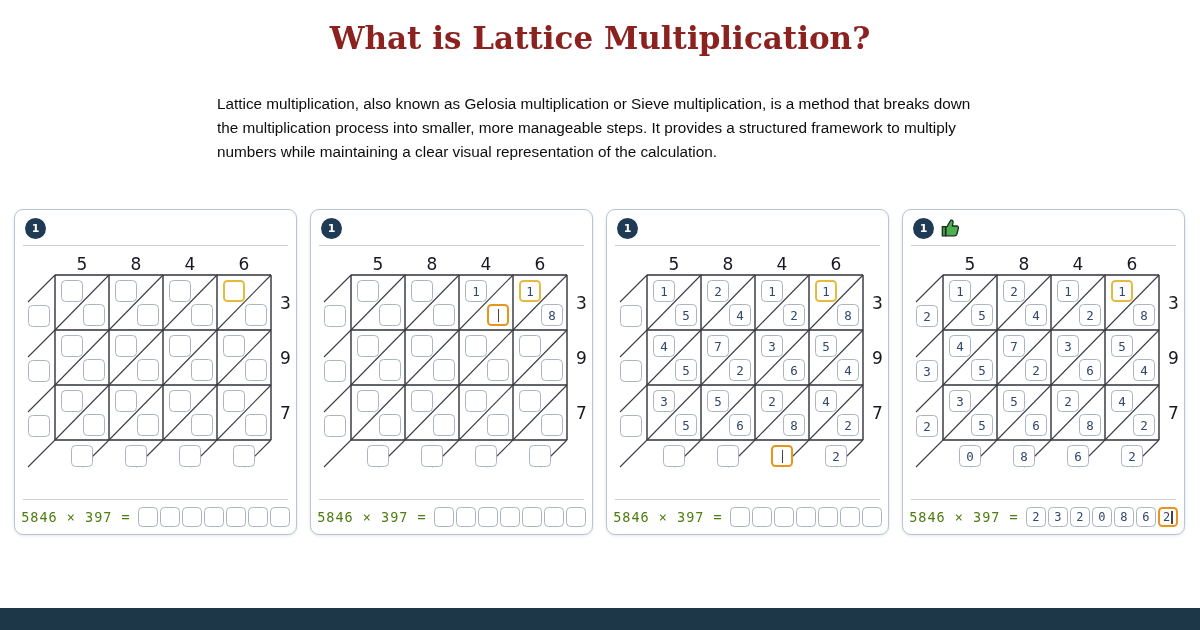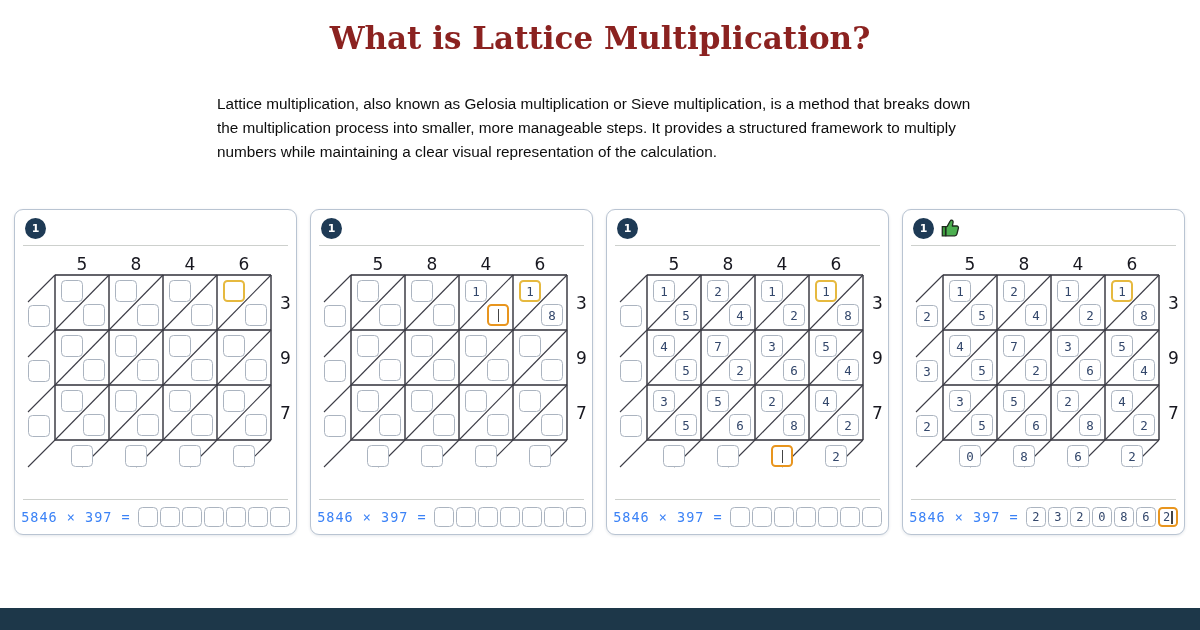--- a/index.html
+++ b/index.html
@@ -26,21 +26,21 @@
   .row-label { position:absolute; width:16px; font:17px "DejaVu Sans", sans-serif;
                color:#17171f; text-align:left; }
   .sq { position:absolute; width:22px; height:22px; box-sizing:border-box; background:#fff;
         border:1.5px solid #abb4c0; border-radius:4.5px; display:flex; align-items:center;
         justify-content:center; font:12.5px "DejaVu Sans Mono", monospace; color:#33476b; }
   .sq.highlight { border:2px solid var(--hl,#e6b93f); }
   .sq.active { border:2.5px solid var(--act,#e8951e); }
   .caret { display:inline-block; width:1.5px; height:13px; background:#444; margin-left:1px; }
   .eq { position:absolute; left:0; right:0; top:297px; display:flex; align-items:center;
         justify-content:center; gap:7px; }
-  .eq-text { font:13.5px "DejaVu Sans Mono", monospace; color:#3b82f6; letter-spacing:1px;
+  .eq-text { font:13.5px "DejaVu Sans Mono", monospace; color:#4d7c0f; letter-spacing:1px;
              white-space:pre; }
   .ans-boxes { display:flex; gap:2px; }
   .sq.ans { position:static; width:20px; height:20px; font-size:12px; }
   .bottom-bar { position:absolute; left:0; bottom:0; width:1200px; height:22px;
                 background:var(--bar,#1d3749); }
 </style>
 </head>
 <body>
 
 <div class="page">

